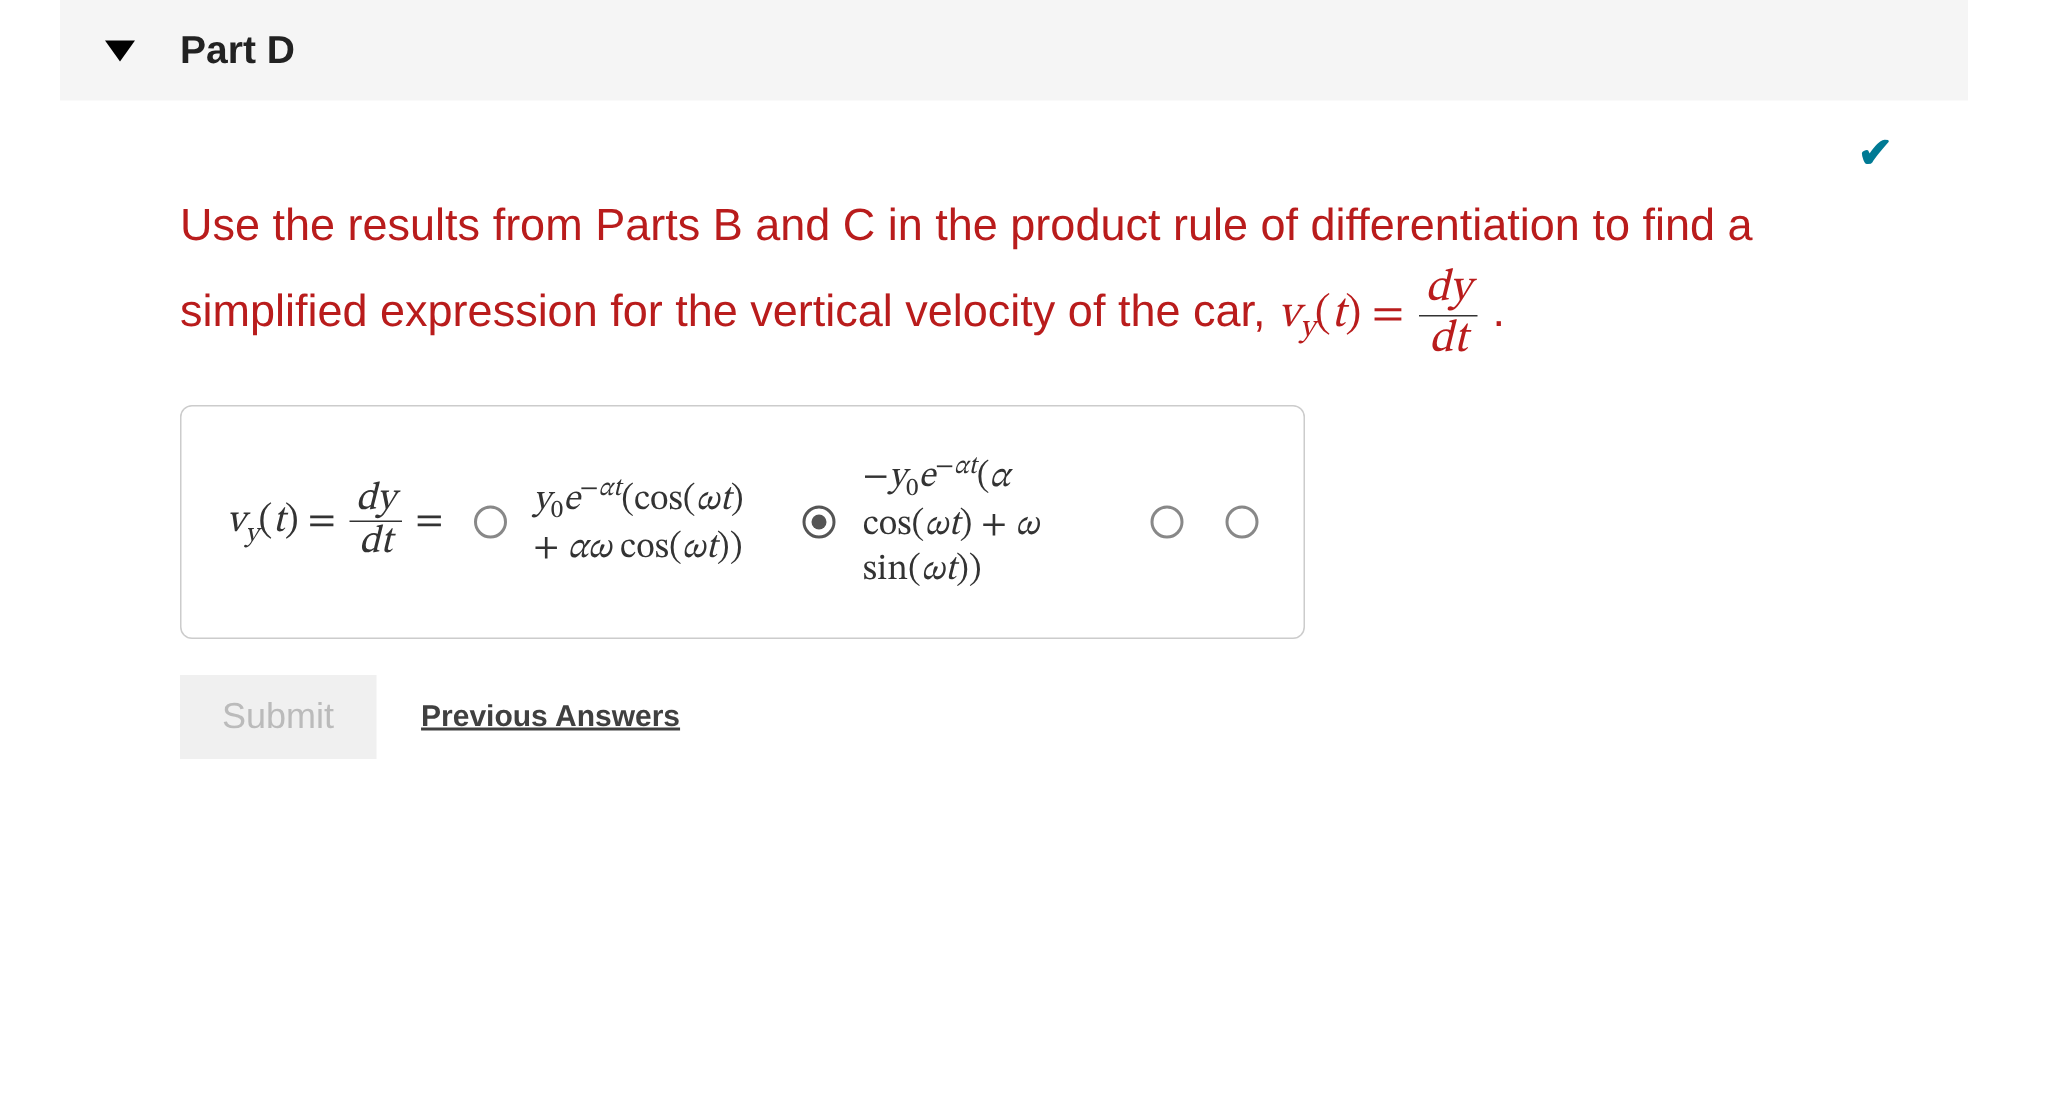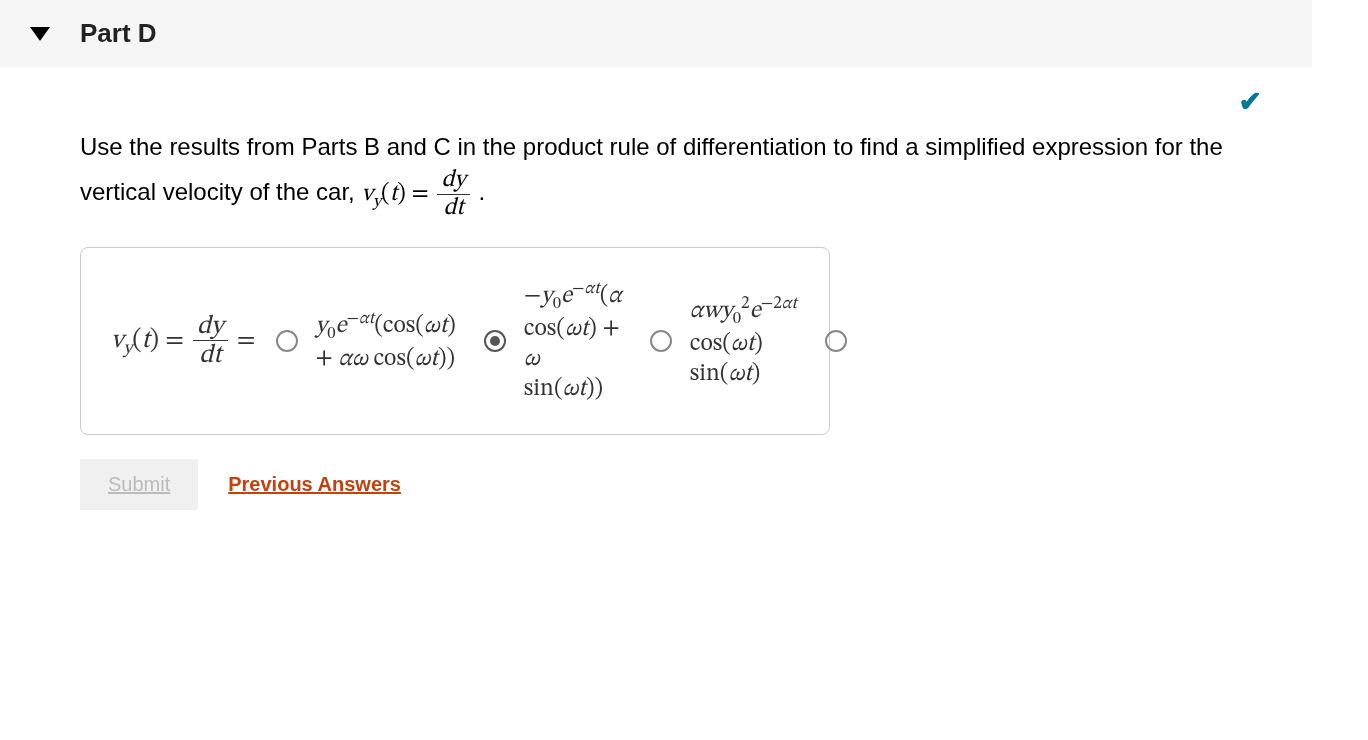--- a/index.html
+++ b/index.html
@@ -6,20 +6,21 @@
     margin: 0;
     padding: 0;
     font-family: "Helvetica Neue", Arial, sans-serif;
     font-size: 20px;
     color: #333;
     background: #fff;
   }
   .page {
     width: 1312px;
     box-sizing: border-box;
+    padding-left: 40px;
   }
   .part-header {
     background: #f5f5f5;
     padding: 18px 30px;
     display: flex;
     align-items: center;
   }
   .caret-down {
     width: 0;
     height: 0;
@@ -39,23 +40,23 @@
   .check-row {
     text-align: right;
     padding: 18px 20px 10px 0;
   }
   .check-icon {
     font-size: 28px;
     color: #007a94;
     font-weight: bold;
   }
   .question-text {
-    font-size: 24px;
+    font-size: 30px;
     line-height: 1.55;
-    color: #000000;
+    color: #b91c1c;
     margin: 0 10px 24px 0;
   }
   .math {
     font-family: "Cambria Math", "STIX Two Math", "Times New Roman", serif;
     font-style: italic;
   }
   .math .rm { font-style: normal; }
   .math sub { font-size: 0.7em; font-style: italic; }
   .frac {
     display: inline-block;
@@ -148,27 +149,26 @@
   .buttons-row {
     margin-top: 24px;
     display: flex;
     align-items: center;
     gap: 30px;
   }
   .submit-btn {
     background: #f0f0f0;
     color: #bbb;
     padding: 14px 28px;
-    font-size: 20px;
+    font-size: 24px;
     border: none;
     font-family: inherit;
-    text-decoration: underline;
   }
   .prev-link {
-    color: #c2410c;
+    color: #404040;
     font-weight: 700;
     text-decoration: underline;
     font-size: 20px;
     cursor: pointer;
   }
 </style>
 </head>
 <body>
 
 <div class="page">
@@ -213,23 +213,20 @@
 
         <div class="option">
           <span class="radio selected"></span>
           <span class="math">
             <span class="rm">−</span>y<sub><span class="rm">0</span></sub>e<span class="sup">−<span class="it">αt</span></span><span class="rm">(</span>α <span class="rm">cos(</span>ωt<span class="rm">)</span> <span class="rm">+</span> ω <span class="rm">sin(</span>ωt<span class="rm">))</span>
           </span>
         </div>
 
         <div class="option">
           <span class="radio"></span>
-          <span class="math">
-            αwy<sub><span class="rm">0</span></sub><span class="sup">2</span>e<span class="sup">−2<span class="it">αt</span></span> <span class="rm">cos(</span>ωt<span class="rm">)</span> <span class="rm">sin(</span>ωt<span class="rm">)</span>
-          </span>
         </div>
 
         <div class="option">
           <span class="radio"></span>
         </div>
 
       </div>
     </div>
 
     <div class="buttons-row">

